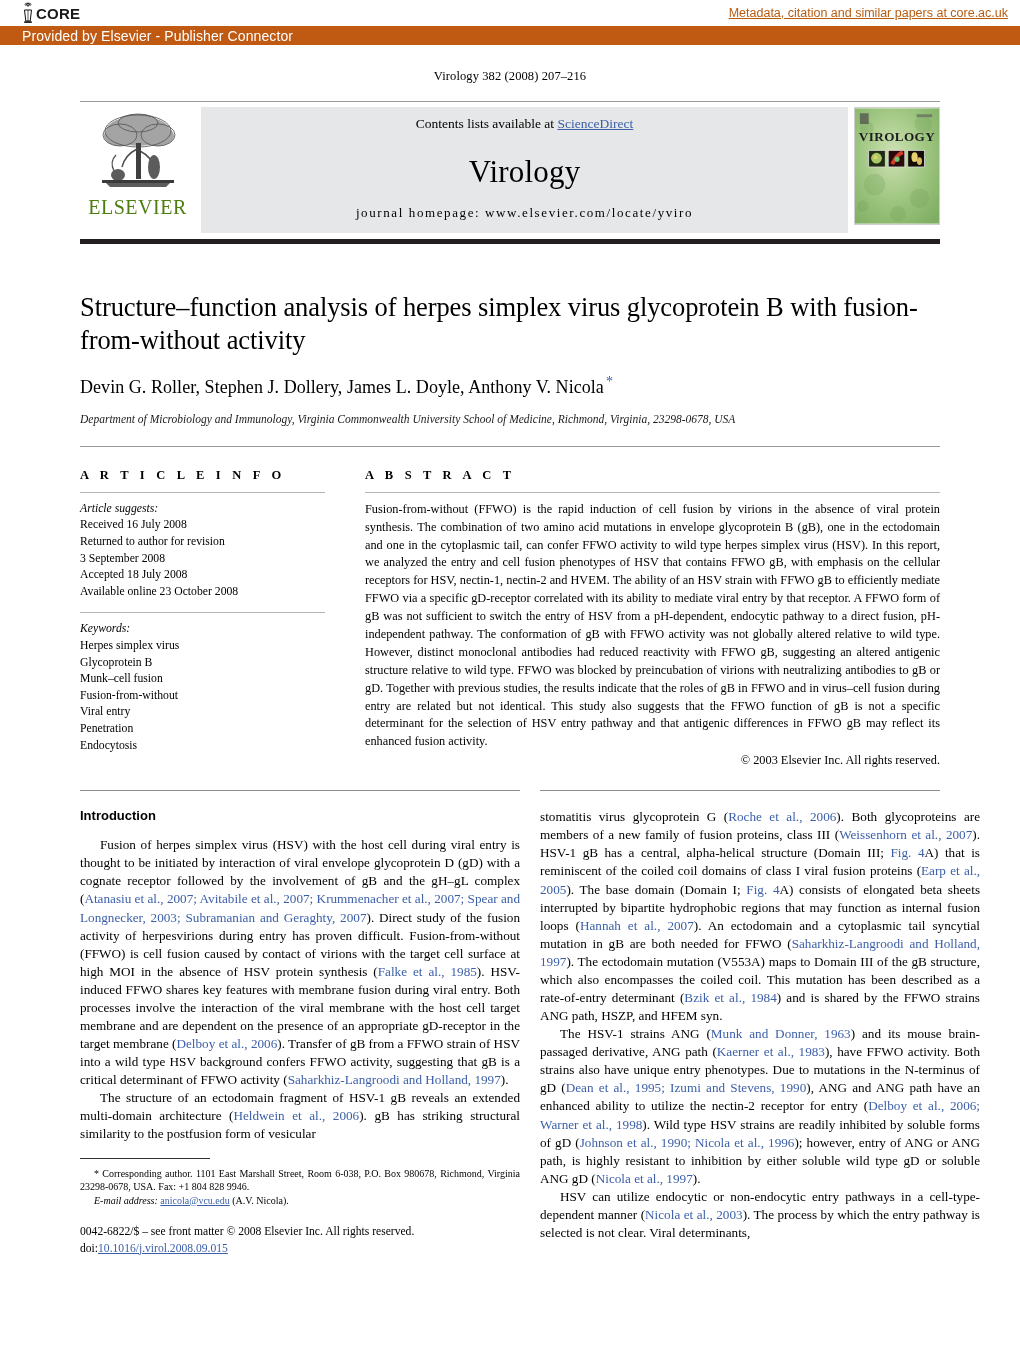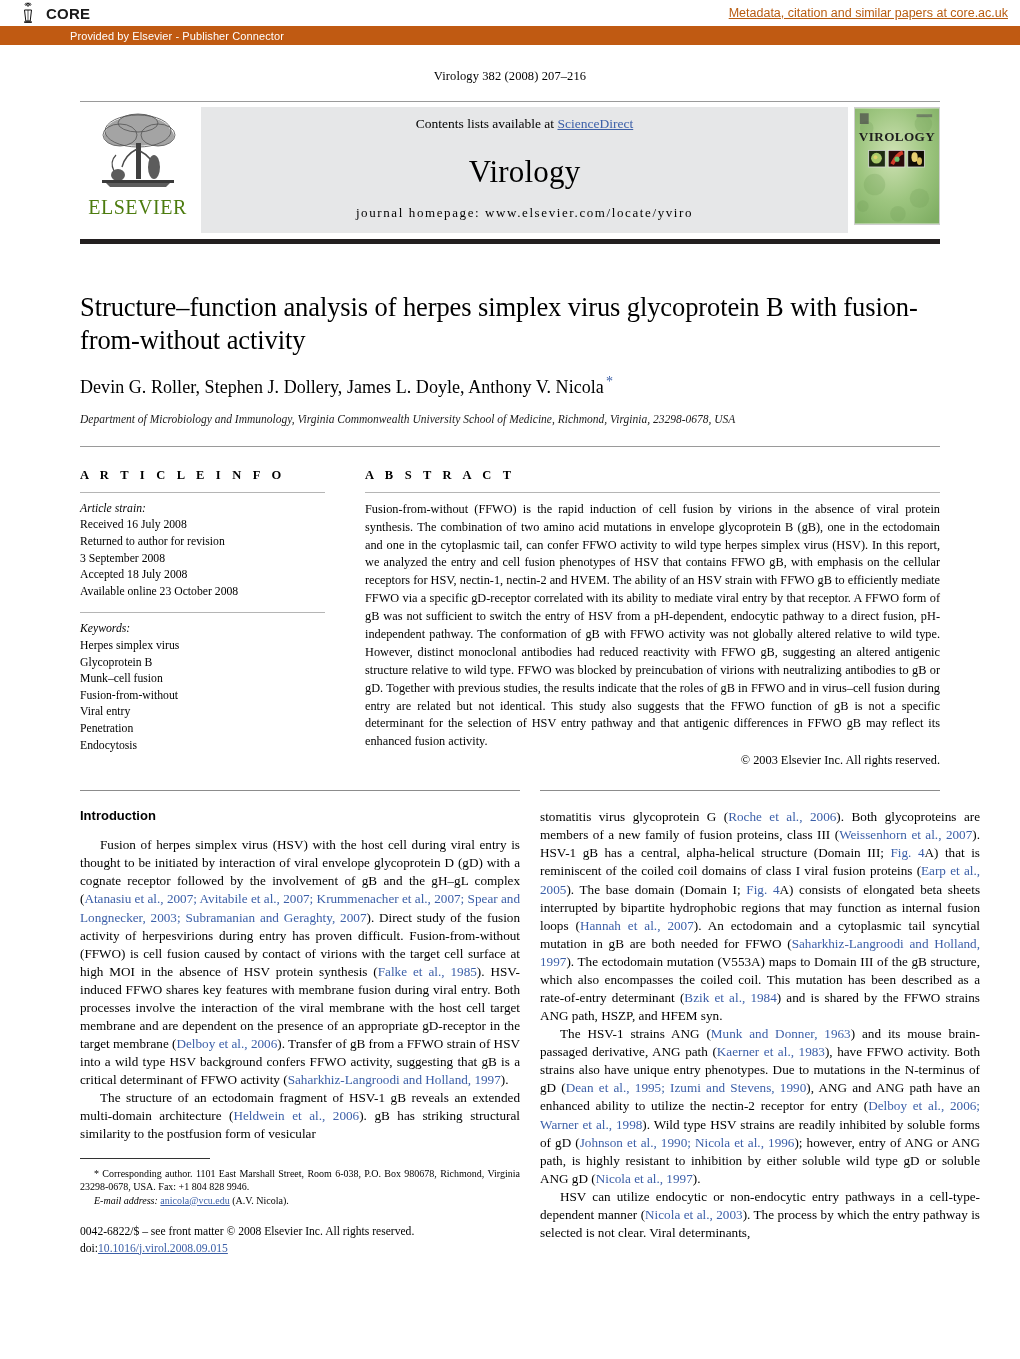--- a/index.html
+++ b/index.html
@@ -20,21 +20,21 @@
   #core-bar {
     height: 26px;
     position: relative;
   }
   #core-logo-wrap {
     position: absolute;
     left: 20px;
     top: 2px;
     display: flex;
     align-items: center;
-    gap: 10px;
+    gap: 0;
   }
   #core-glyph {
     width: 16px;
     height: 22px;
     display: block;
   }
   #core-word {
     font-family: "Liberation Sans", sans-serif;
     font-weight: bold;
     font-size: 15px;
@@ -53,24 +53,23 @@
   }
   #provider-bar {
     background: #c05a12;
     height: 19px;
     display: flex;
     align-items: center;
   }
   #provider-text {
     color: #ffffff;
     font-family: "Liberation Sans", sans-serif;
-    font-size: 11px;
+    font-size: 14px;
     padding-left: 22px;
     letter-spacing: 0.1px;
-    margin-left: 48px;
   }
 
   
   #page {
     padding: 0 80px;
     box-sizing: border-box;
     width: 1020px;
   }
 
   #running-head {
@@ -402,21 +401,21 @@
     <div id="affiliation">Department of Microbiology and Immunology, Virginia Commonwealth University School of Medicine, Richmond, Virginia, 23298-0678, USA</div>
   </div>
 
   <div id="info-rule"></div>
 
   <div id="info-abstract">
 
     <div id="col-info">
       <div class="sec-label">A R T I C L E   I N F O</div>
       <div class="sub-rule">
-        <div class="meta-line meta-head">Article strain:</div>
+        <div class="meta-line meta-head">Article suggests:</div>
         <div class="meta-line">Received 16 July 2008</div>
         <div class="meta-line">Returned to author for revision</div>
         <div class="meta-line">3 September 2008</div>
         <div class="meta-line">Accepted 18 July 2008</div>
         <div class="meta-line">Available online 23 October 2008</div>
       </div>
       <div id="keywords-block" class="sub-rule">
         <div class="meta-line meta-head">Keywords:</div>
         <div class="meta-line">Herpes simplex virus</div>
         <div class="meta-line">Glycoprotein B</div>

